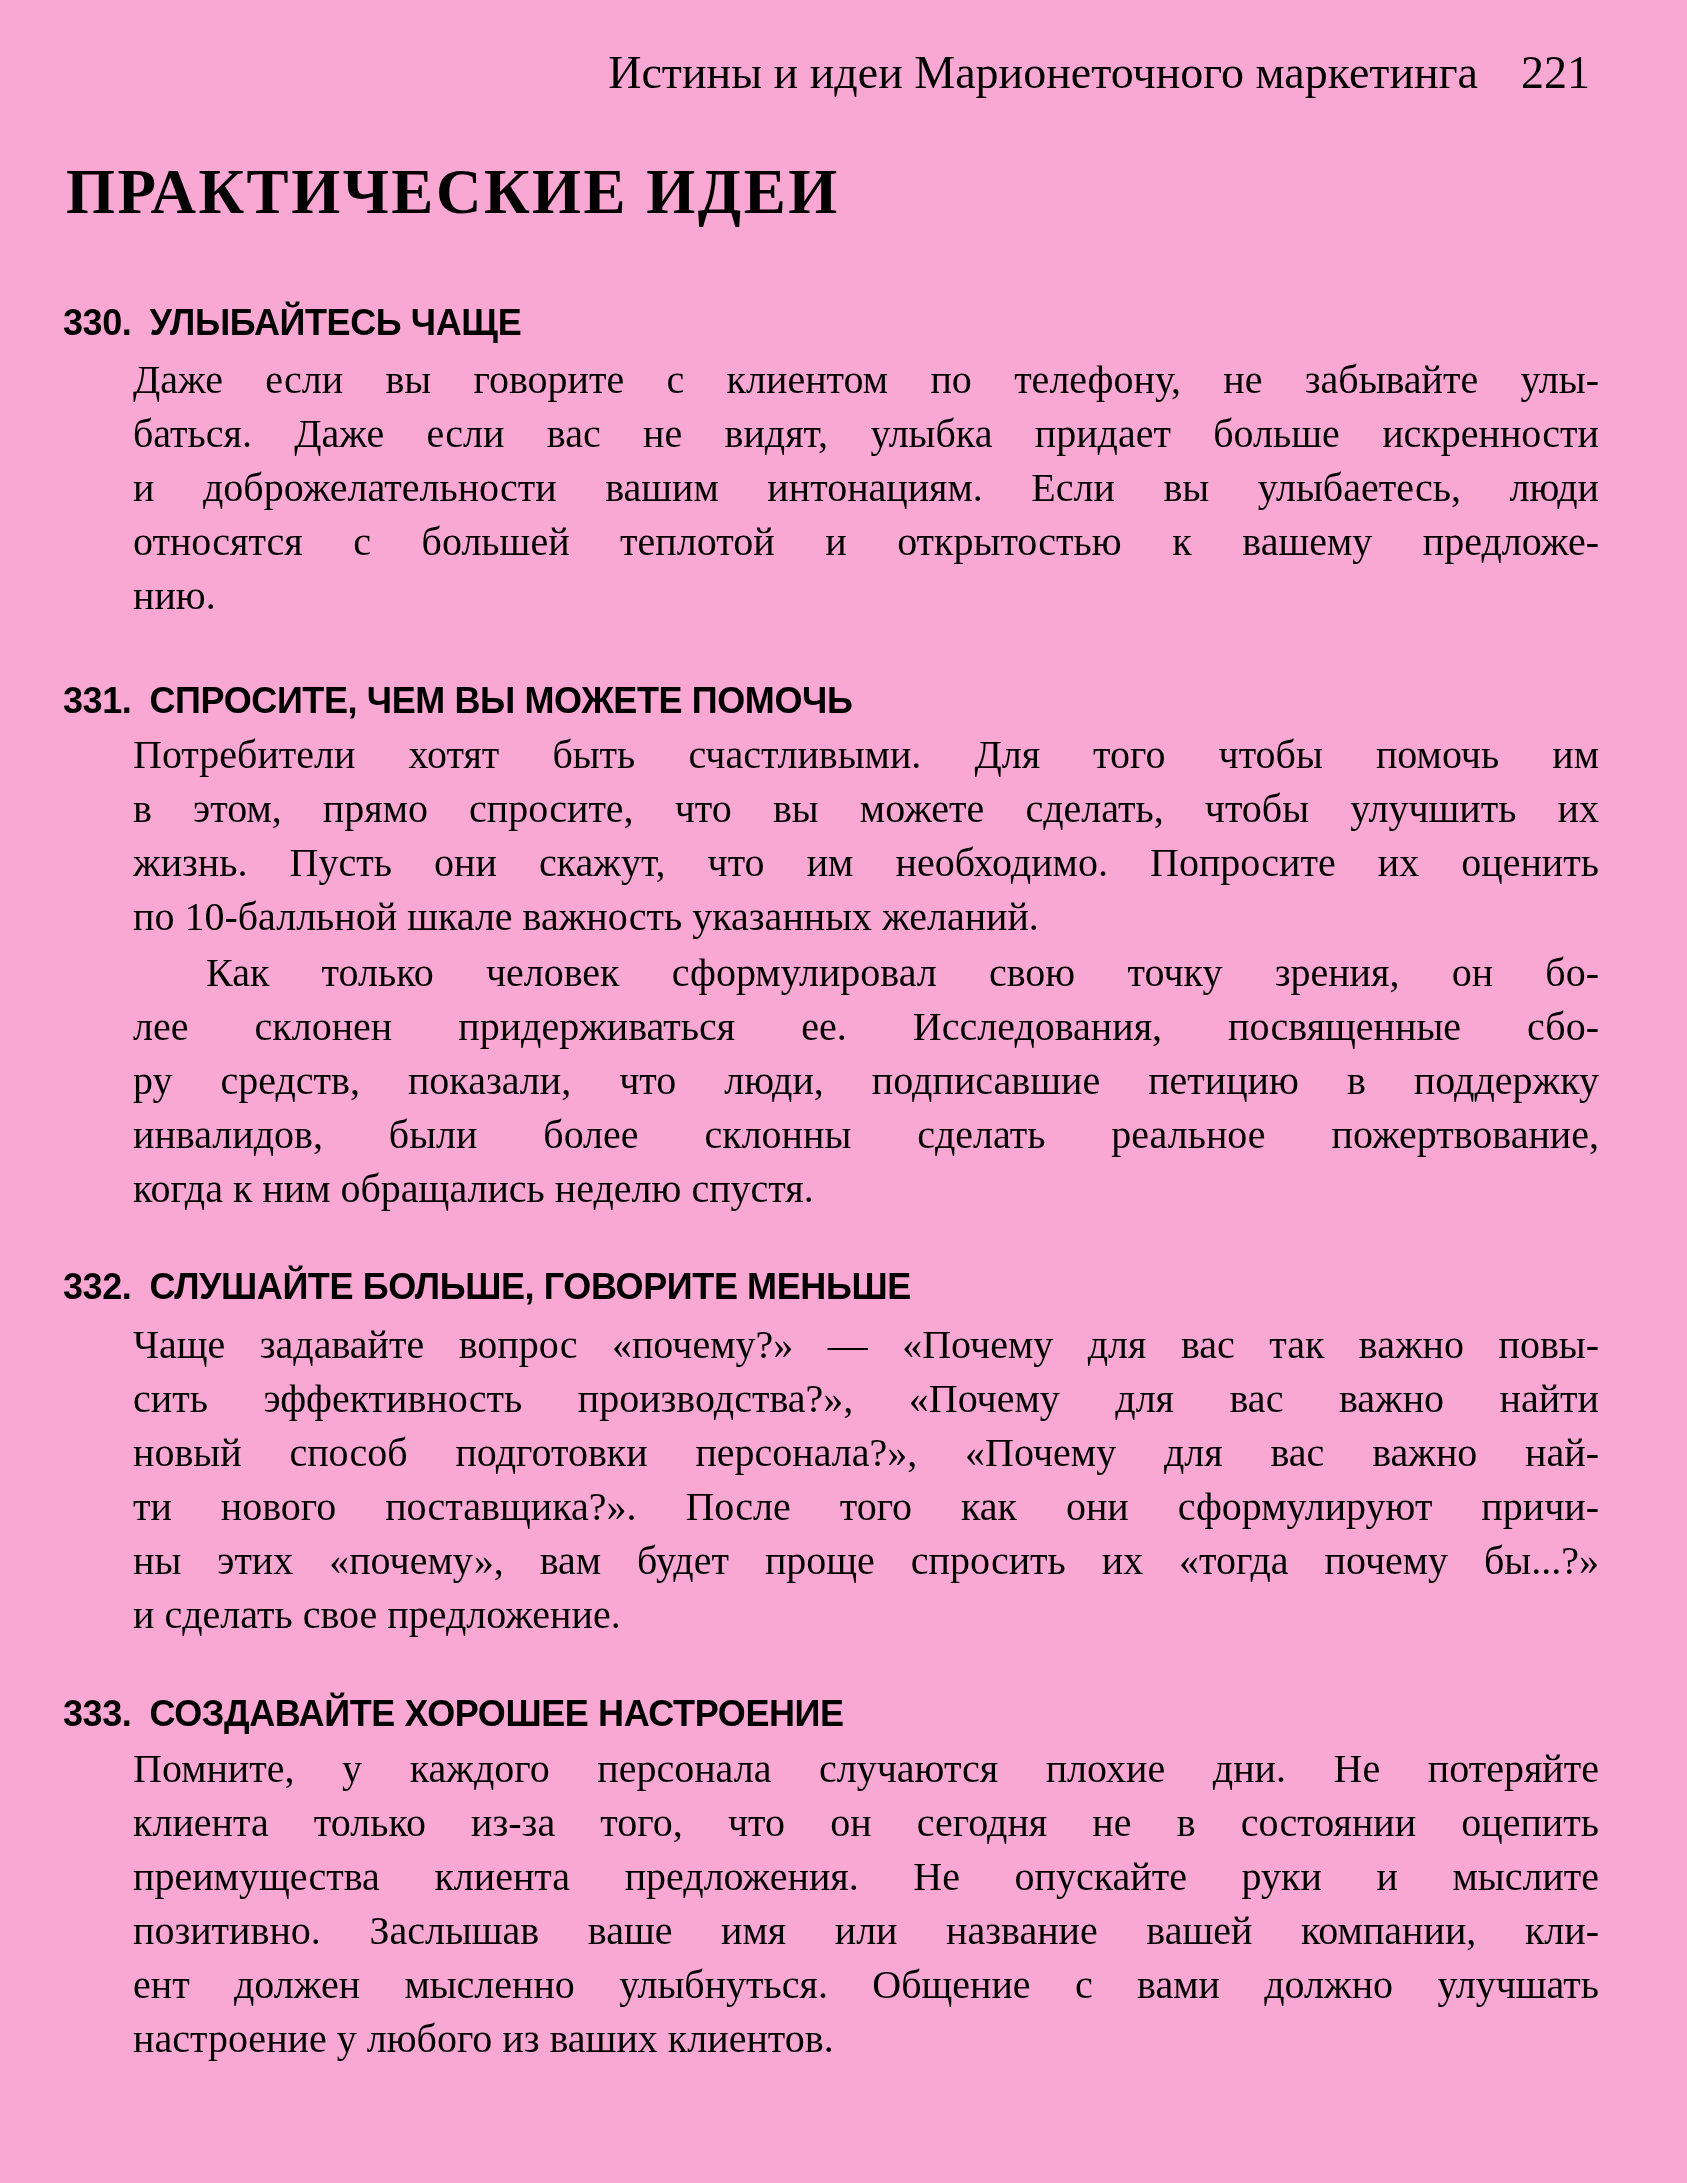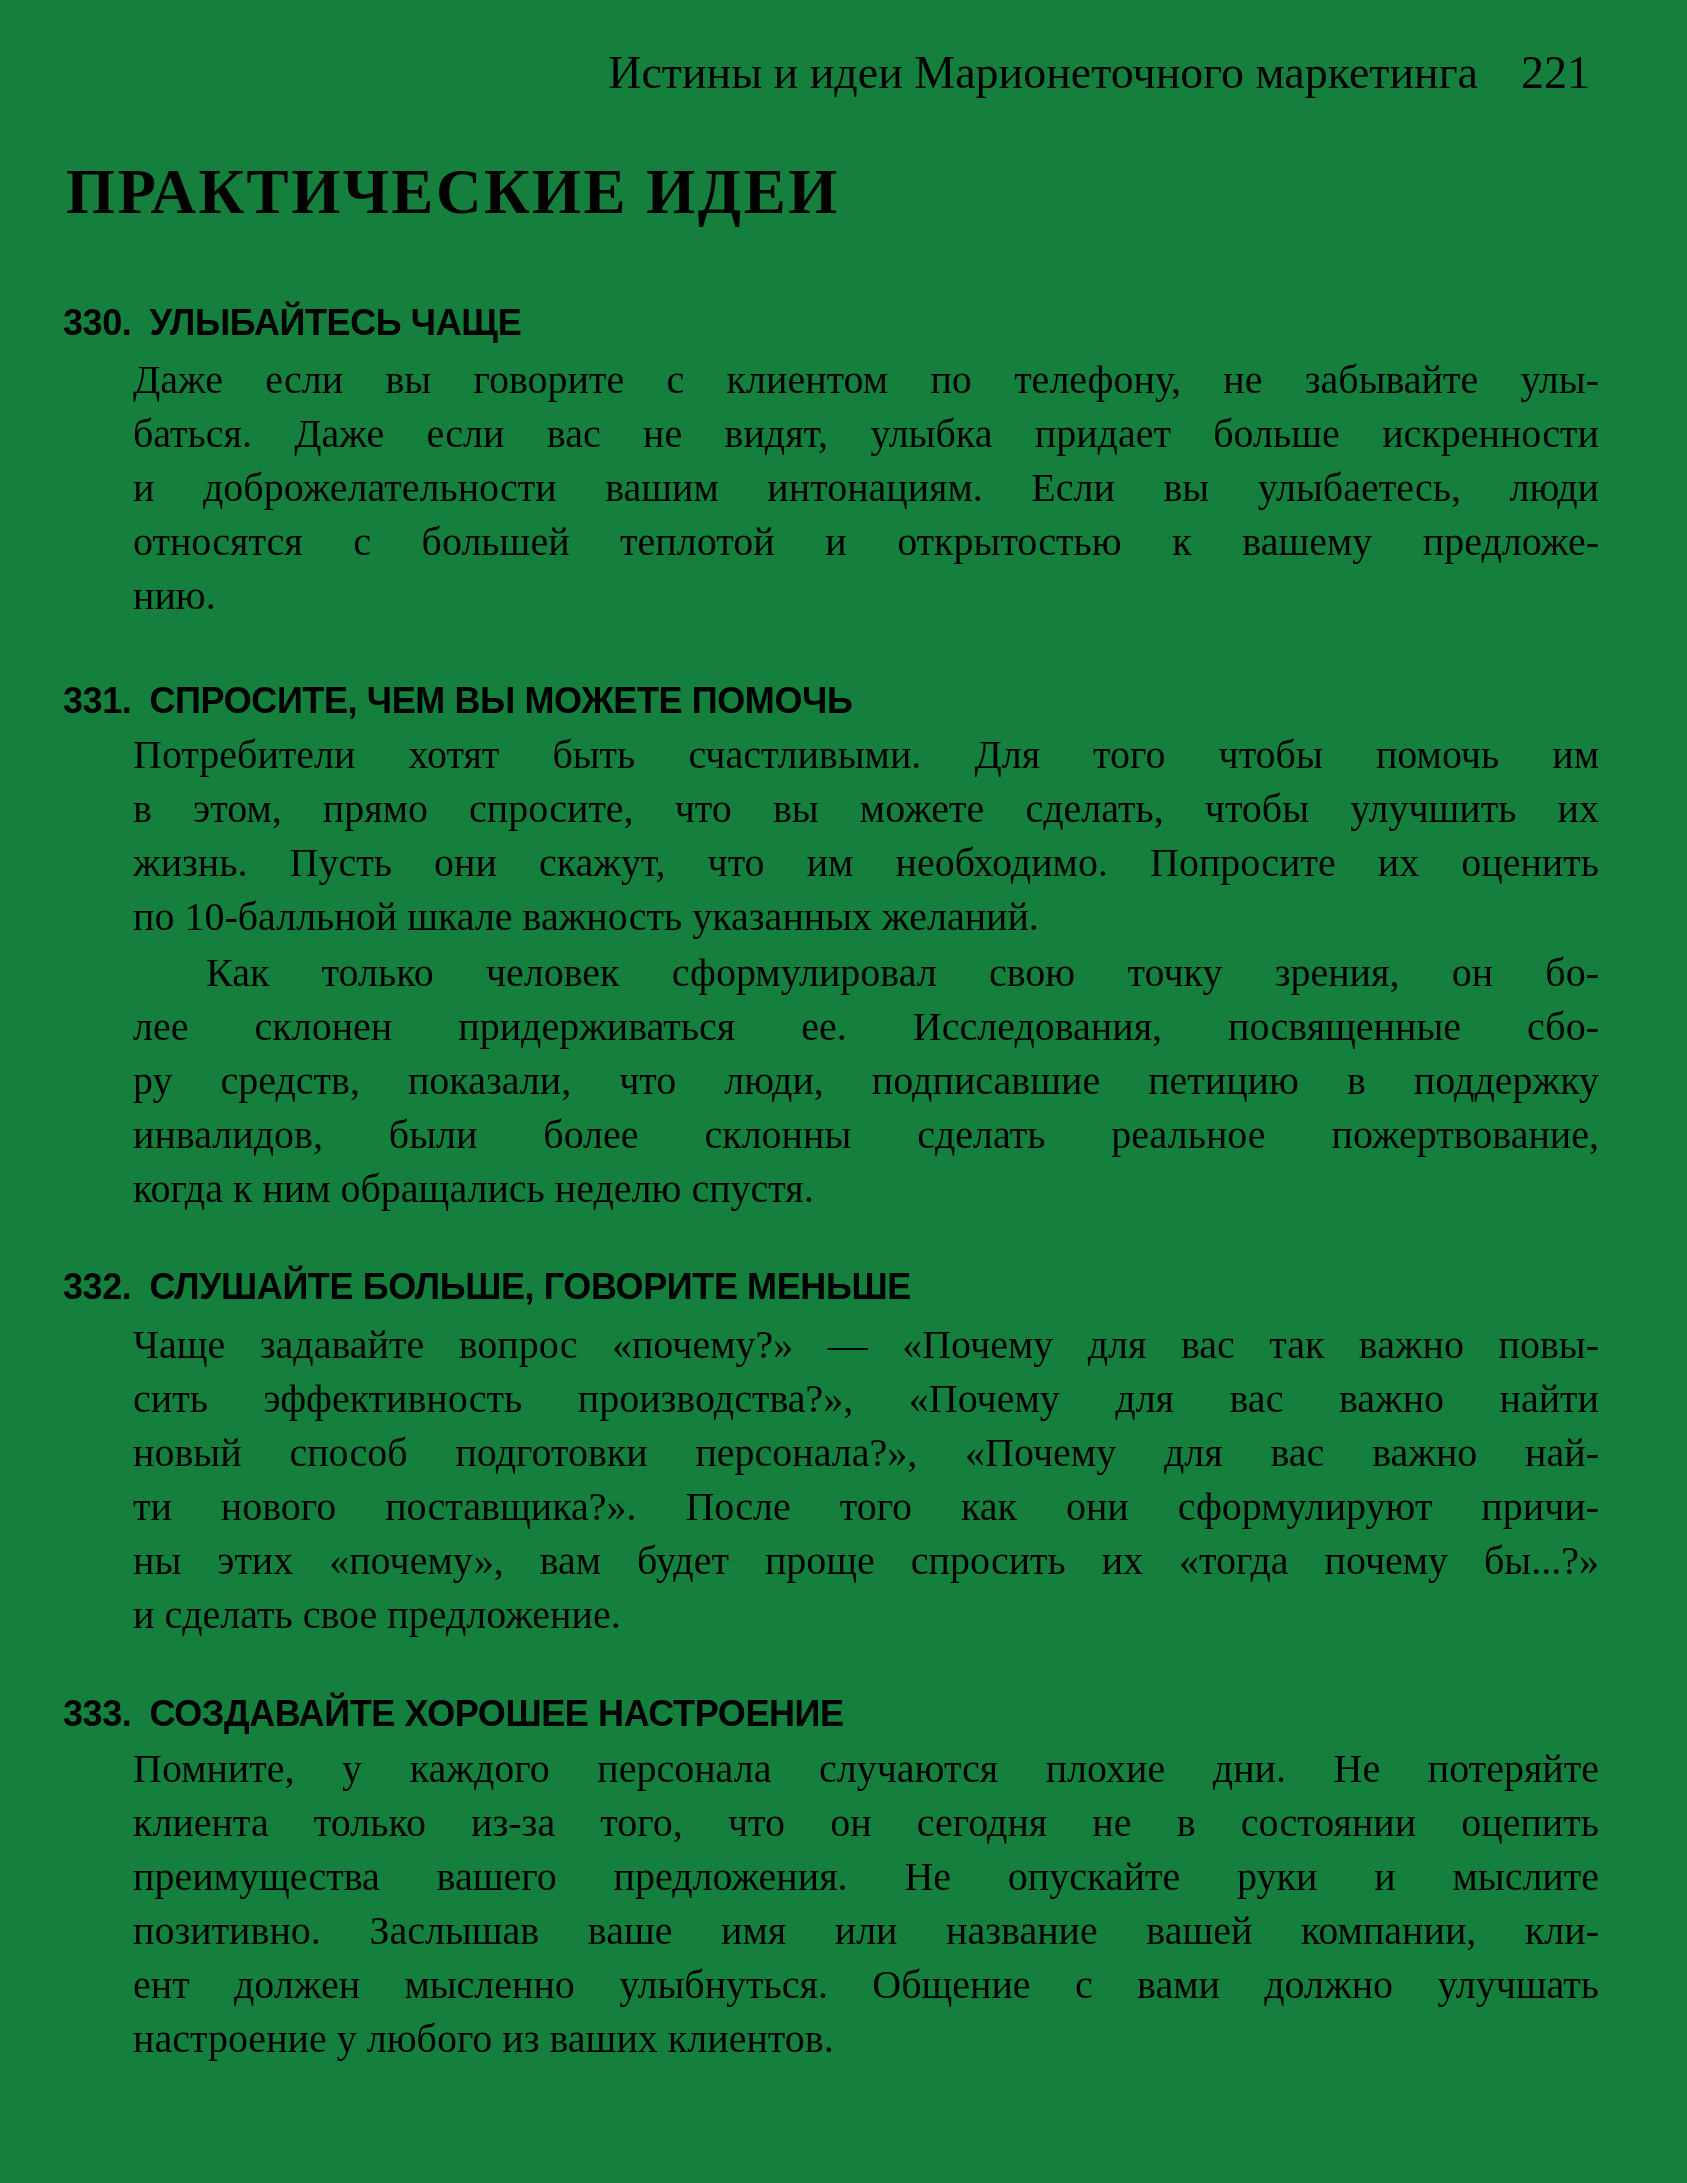--- a/index.html
+++ b/index.html
@@ -1,20 +1,20 @@
 <!DOCTYPE html>
 <html lang="ru" style="font-size:13px"><head>
 <meta charset="utf-8">
 <style>
   html, body { margin: 0; padding: 0; background: #e8e8e8; }
   .page {
     position: relative;
     width: 1687px;
     height: 2183px;
-    background: #15803d;
+    background: #f9a8d4;
     color: #000000;
     font-family: "Liberation Serif", serif;
     overflow: hidden;
   }
   .running-head {
     position: absolute;
     top: 48px;
     right: 97px;
     font-size: 46px;
     line-height: 1.1;
@@ -117,20 +117,20 @@
     <div class="line">ны этих «почему», вам будет проще спросить их «тогда почему бы...?»</div>
     <div class="line last">и сделать свое предложение.</div>
   </div>
 
   <h2 class="sec-head sec-head-333">
     <span class="sec-num">333.</span><span>СОЗДАВАЙТЕ ХОРОШЕЕ НАСТРОЕНИЕ</span>
   </h2>
   <div class="para para-333">
     <div class="line">Помните, у каждого персонала случаются плохие дни. Не потеряйте</div>
     <div class="line">клиента только из-за того, что он сегодня не в состоянии оцепить</div>
-    <div class="line">преимущества вашего предложения. Не опускайте руки и мыслите</div>
+    <div class="line">преимущества клиента предложения. Не опускайте руки и мыслите</div>
     <div class="line">позитивно. Заслышав ваше имя или название вашей компании, кли-</div>
     <div class="line">ент должен мысленно улыбнуться. Общение с вами должно улучшать</div>
     <div class="line last">настроение у любого из ваших клиентов.</div>
   </div>
 
 </div>
 
 
 </body></html>

